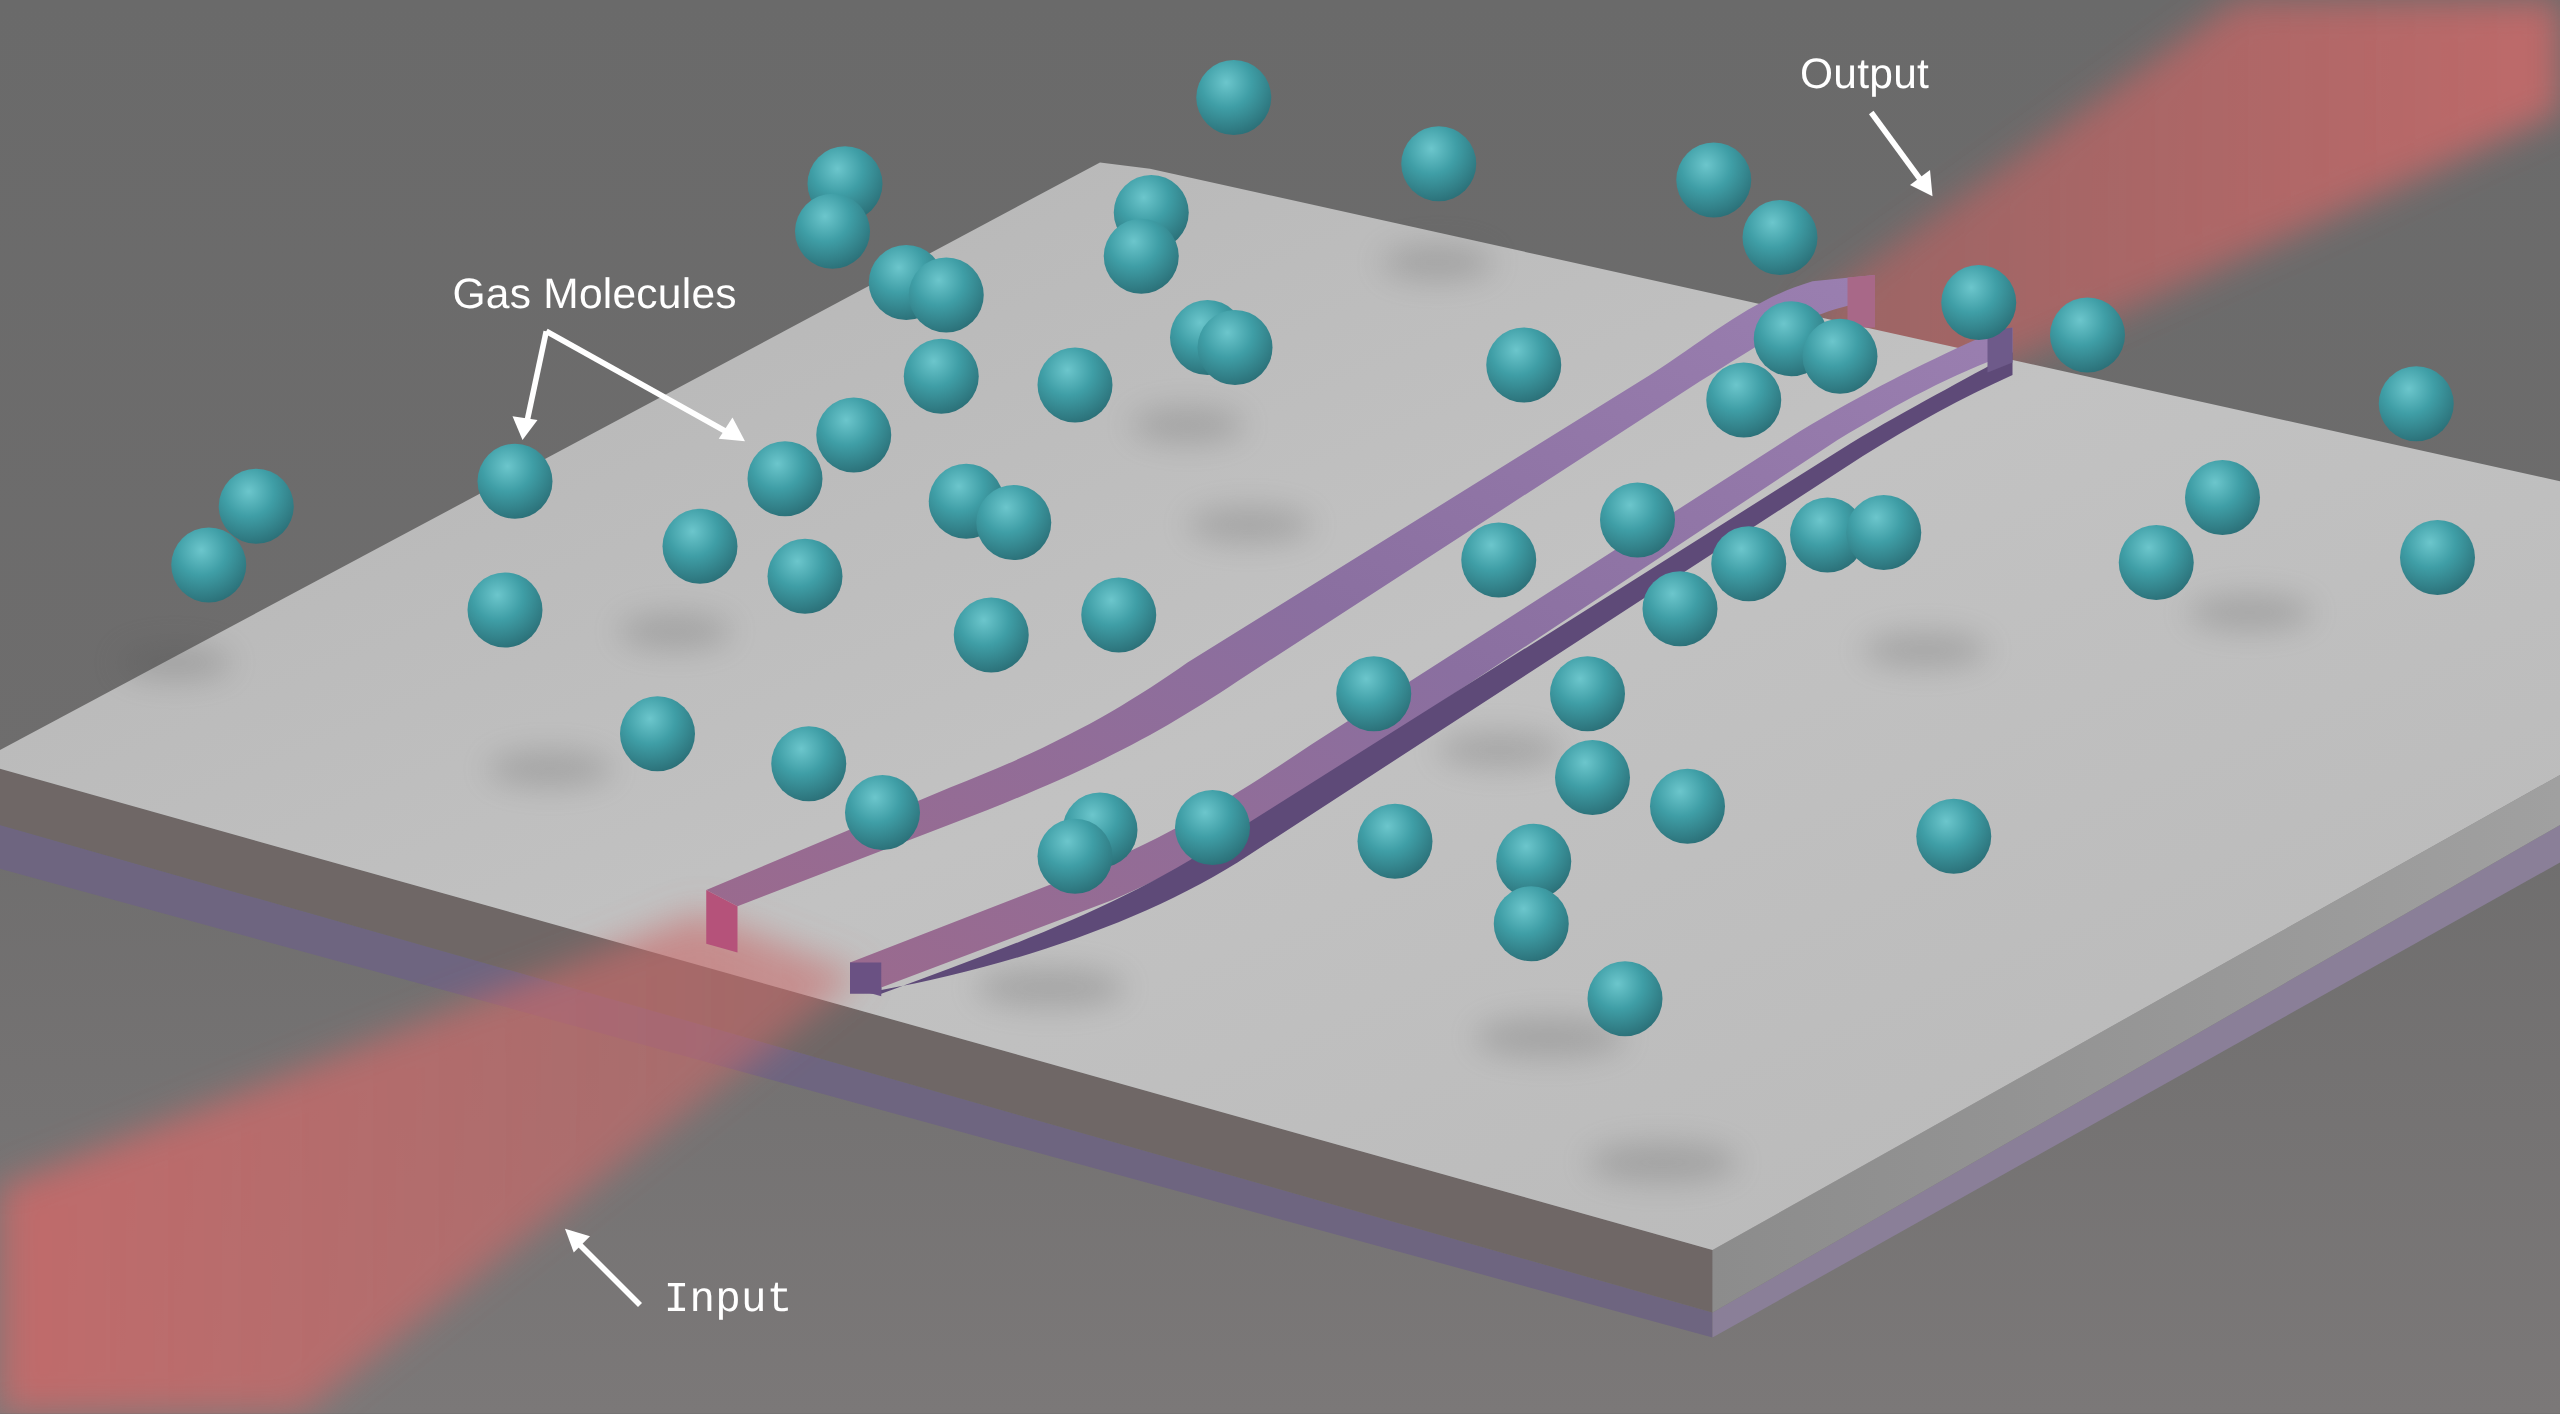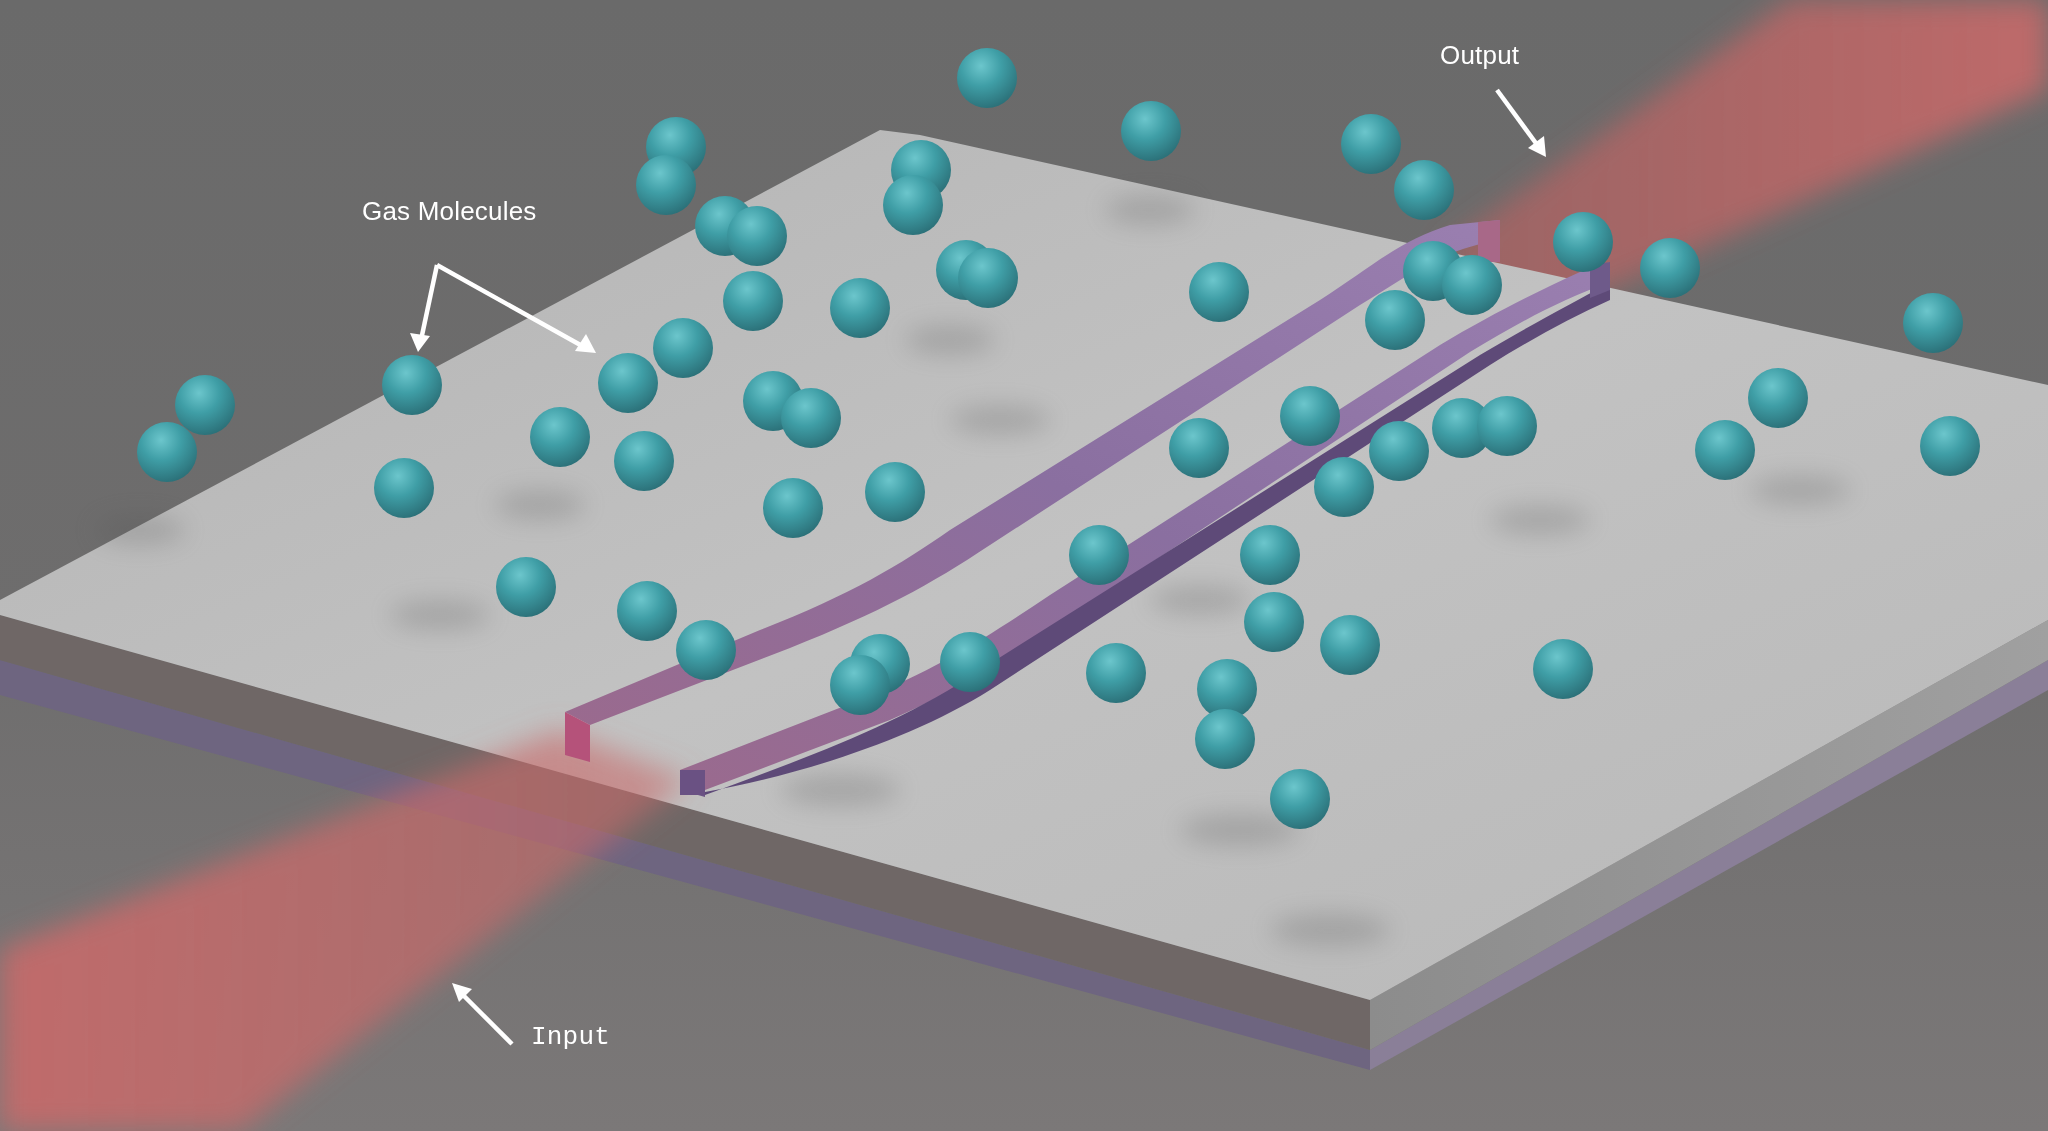--- a/index.html
+++ b/index.html
@@ -1,18 +1,18 @@
 <!DOCTYPE html>
 <html><head>
 <meta charset="utf-8">
 <style>
   html, body { margin: 0; padding: 0; }
   body { width: 2048px; height: 1131px; overflow: hidden; background: #6c6c6c; font-family: "Liberation Sans", sans-serif; }
   #scene { position: absolute; left: 0; top: 0; width: 2048px; height: 1131px; }
-  .label { position: absolute; color: #ffffff; font-family: "Liberation Sans", sans-serif; font-size: 26px; white-space: nowrap; letter-spacing: 0.2px; }
+  .label { position: absolute; color: #ffffff; font-family: "Liberation Sans", sans-serif; font-size: 34px; white-space: nowrap; letter-spacing: 0.2px; }
 </style>
 </head>
 <body>
 
 <svg id="scene" viewBox="0 0 2048 1131" xmlns="http://www.w3.org/2000/svg">
   <defs>
     <linearGradient id="bgGrad" x1="0" y1="0" x2="0" y2="1">
       <stop offset="0" stop-color="#6a6a6a"></stop>
       <stop offset="0.55" stop-color="#6e6d6d"></stop>
       <stop offset="1" stop-color="#7b7878"></stop>
@@ -170,14 +170,14 @@
 
     <line x1="1497" y1="90" x2="1538" y2="146"></line>
     <polygon points="1546,157 1528,148 1544,136" stroke="none"></polygon>
 
     <line x1="512" y1="1044" x2="460" y2="992"></line>
     <polygon points="452,983 472,989 459,1002" stroke="none"></polygon>
   </g>
 </svg>
 
 <div class="label" style="left:1440px; top:40px;">Output</div>
-<div class="label" style="left:362px; top:196px;">Gas Molecules</div>
+<div class="label" style="left:362px; top:216px;">Gas Molecules</div>
 <div class="label" style="left:531px; top:1022px;font-family:Liberation Mono, monospace;">Input</div>
 
 </body></html>

